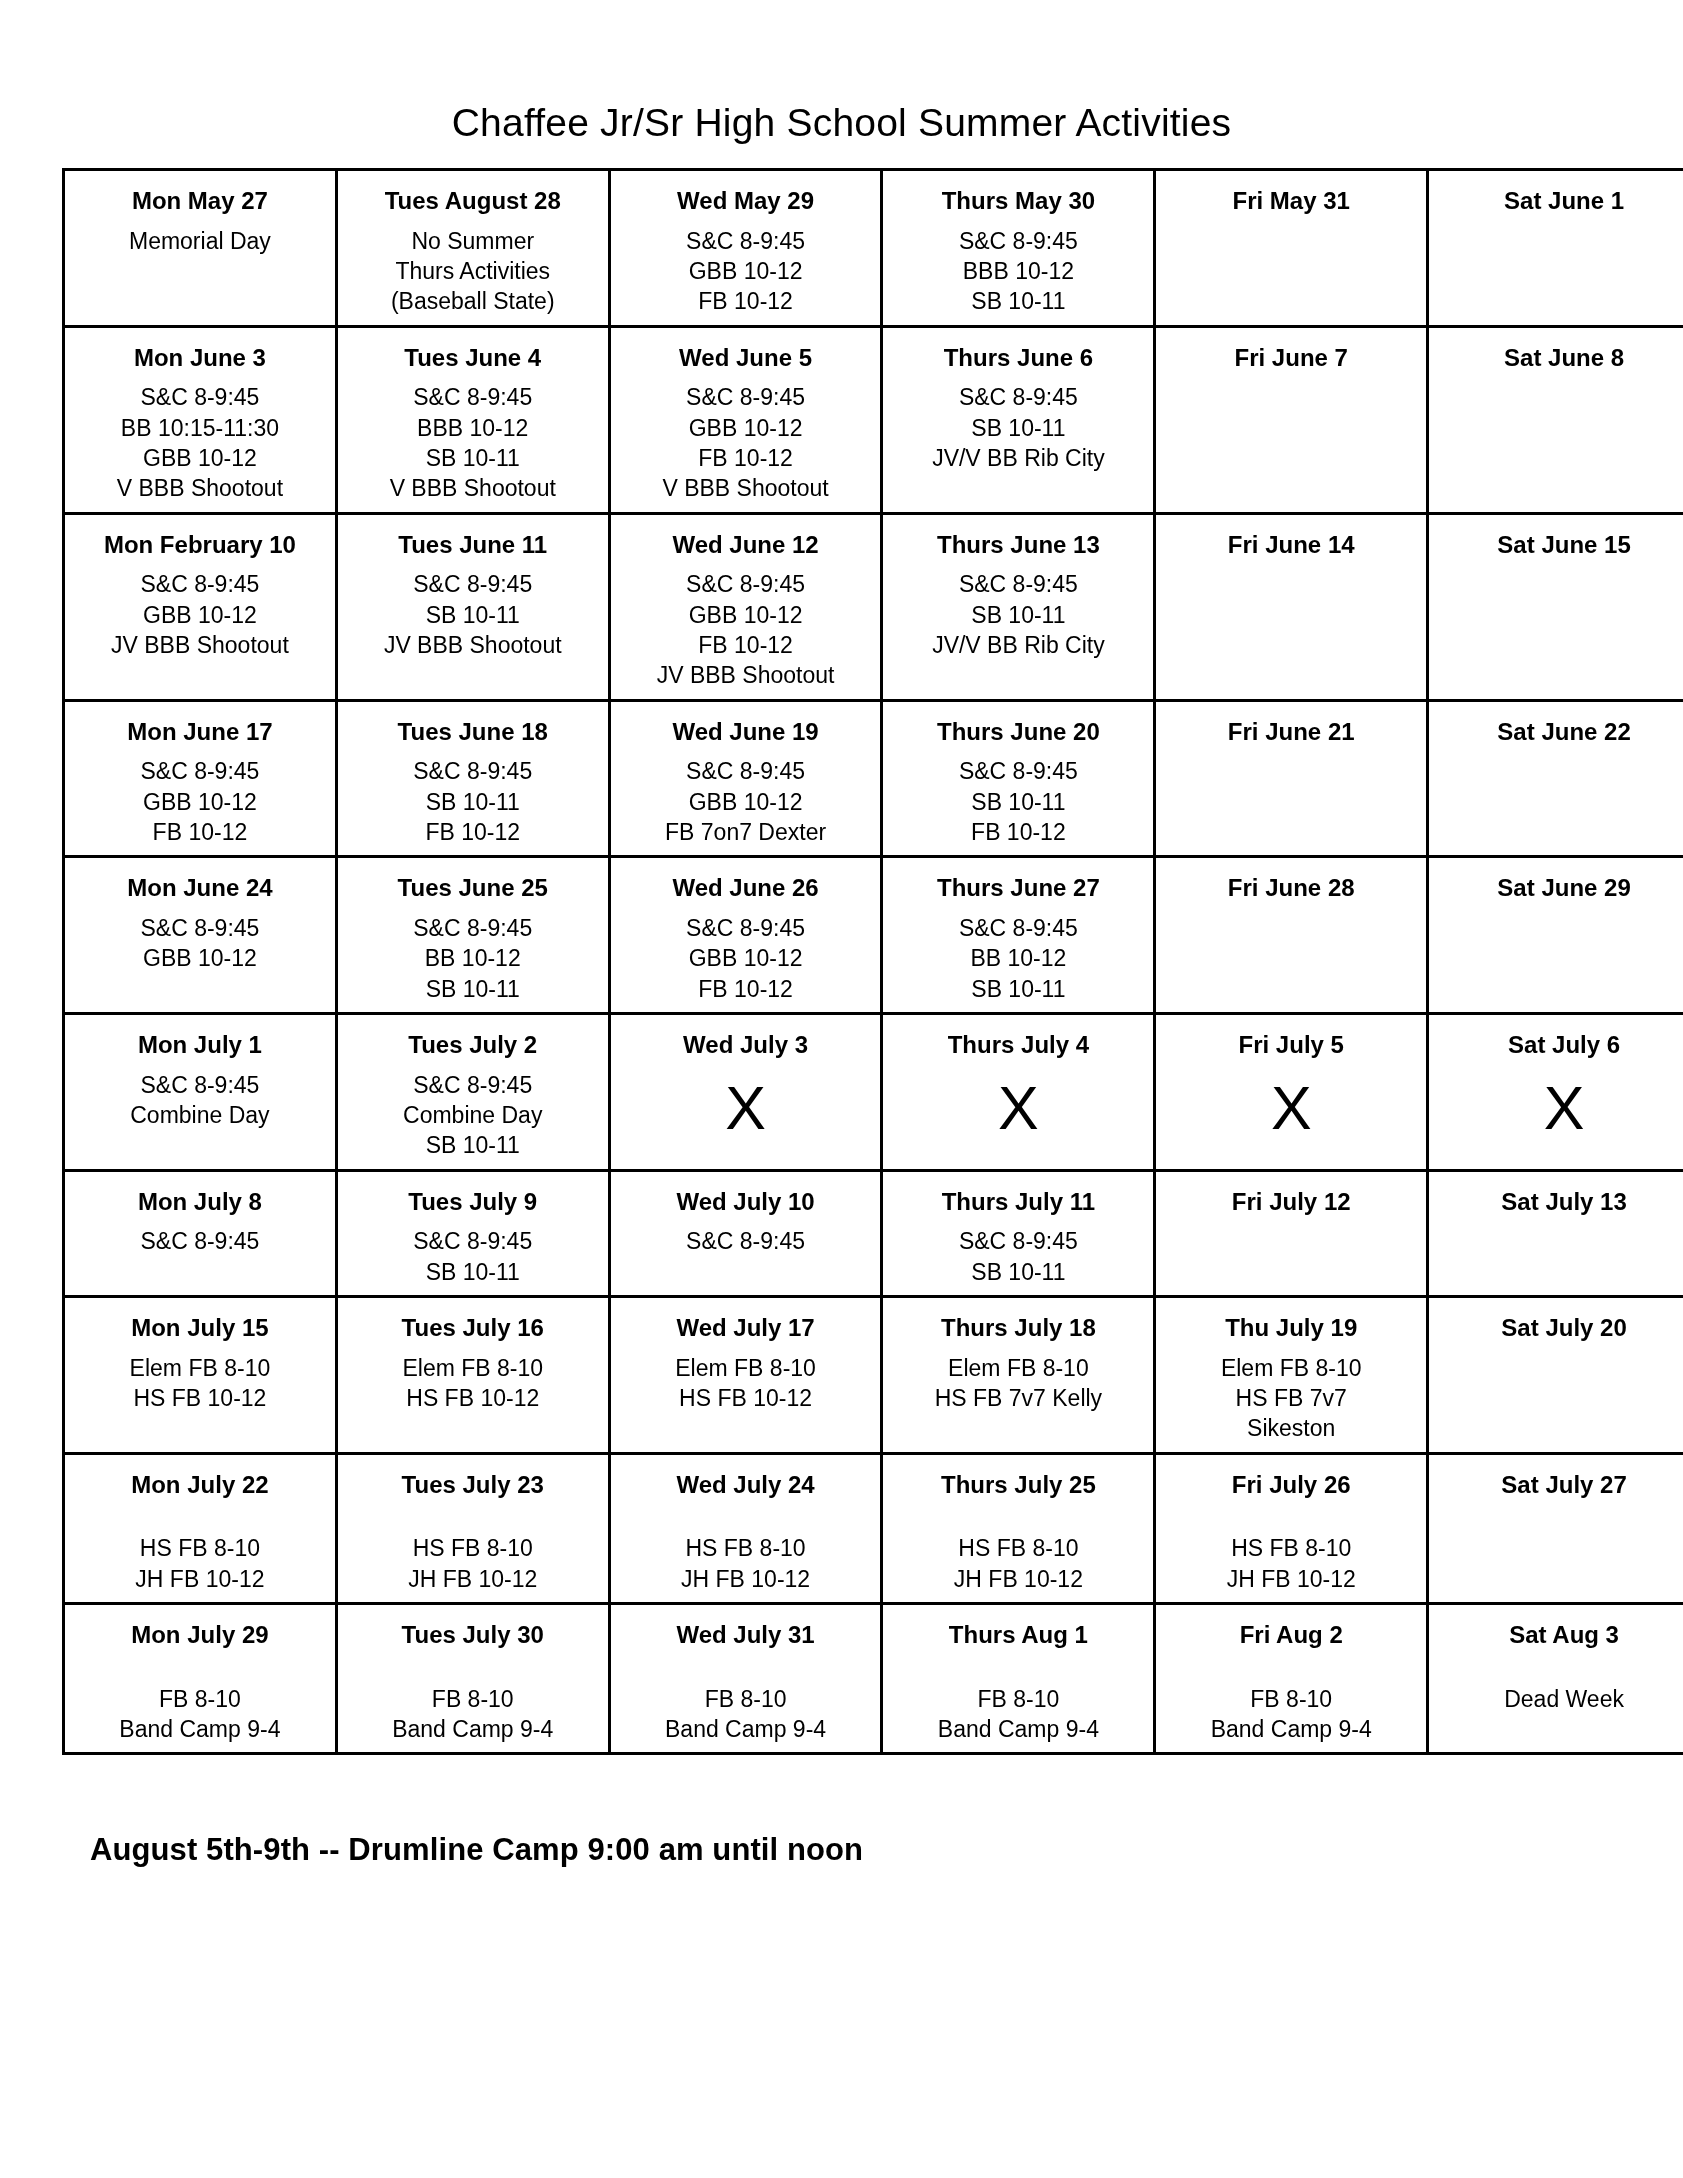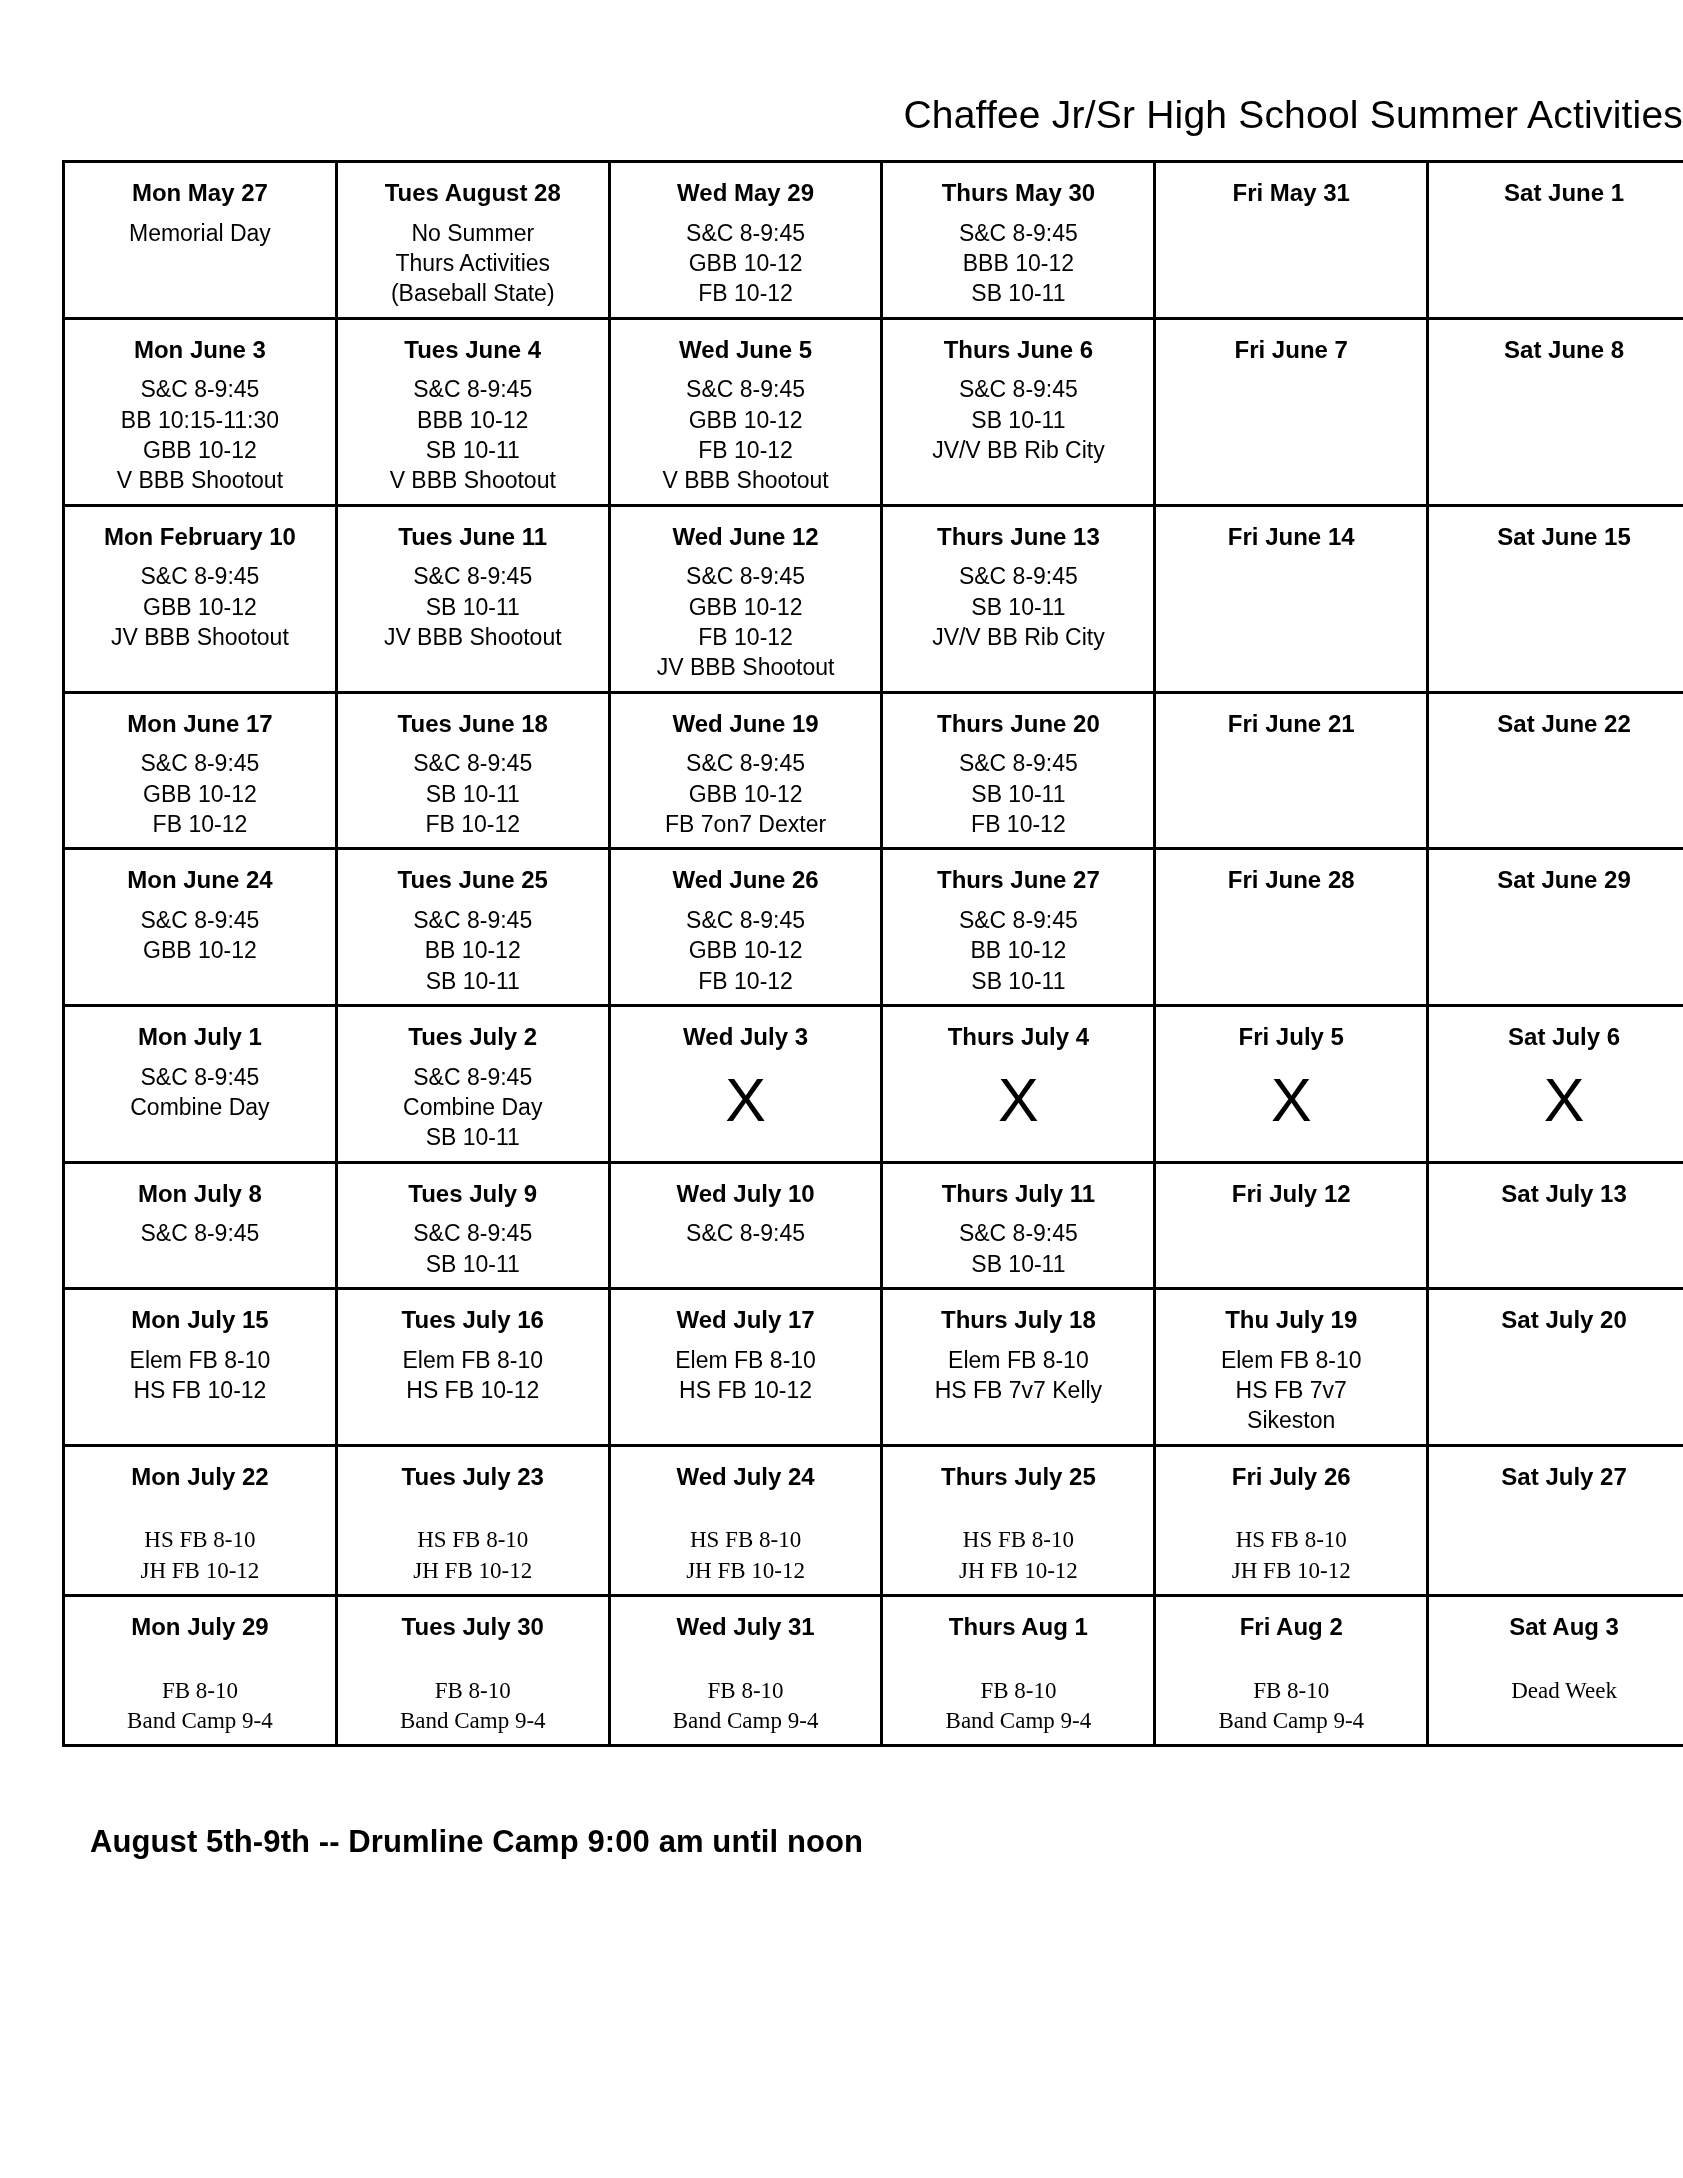--- a/index.html
+++ b/index.html
@@ -16,25 +16,25 @@
     overflow: hidden;
   }
   .page {
     width: 1683px;
     height: 2178px;
     position: relative;
     box-sizing: border-box;
     padding: 0;
   }
   .doc-title {
-    text-align: right;
+    text-align: center;
     font-size: 39px;
     font-weight: normal;
     letter-spacing: 0.2px;
-    margin: 0;
+    margin: 8px;
     padding-top: 95px;
     padding-bottom: 0;
     line-height: 1.0;
   }
   .cal-wrap {
     margin: 26px 62px 0 62px;
     width: 1558px;
   }
   table.calendar {
     border-collapse: collapse;
@@ -74,21 +74,20 @@
     line-height: 1.0;
     padding-top: 8px;
     font-weight: normal;
     font-family: "Liberation Sans", sans-serif;
   }
   .cell-body {
     min-height: 26px;
   }
   .cell-body.pad-top {
     padding-top: 24px;
-    font-family: Liberation Serif, serif;
   }
   .footer-note {
     margin: 0;
     padding-left: 90px;
     padding-top: 77px;
     font-size: 31px;
     font-weight: bold;
     letter-spacing: 0.1px;
     white-space: nowrap;
   }

